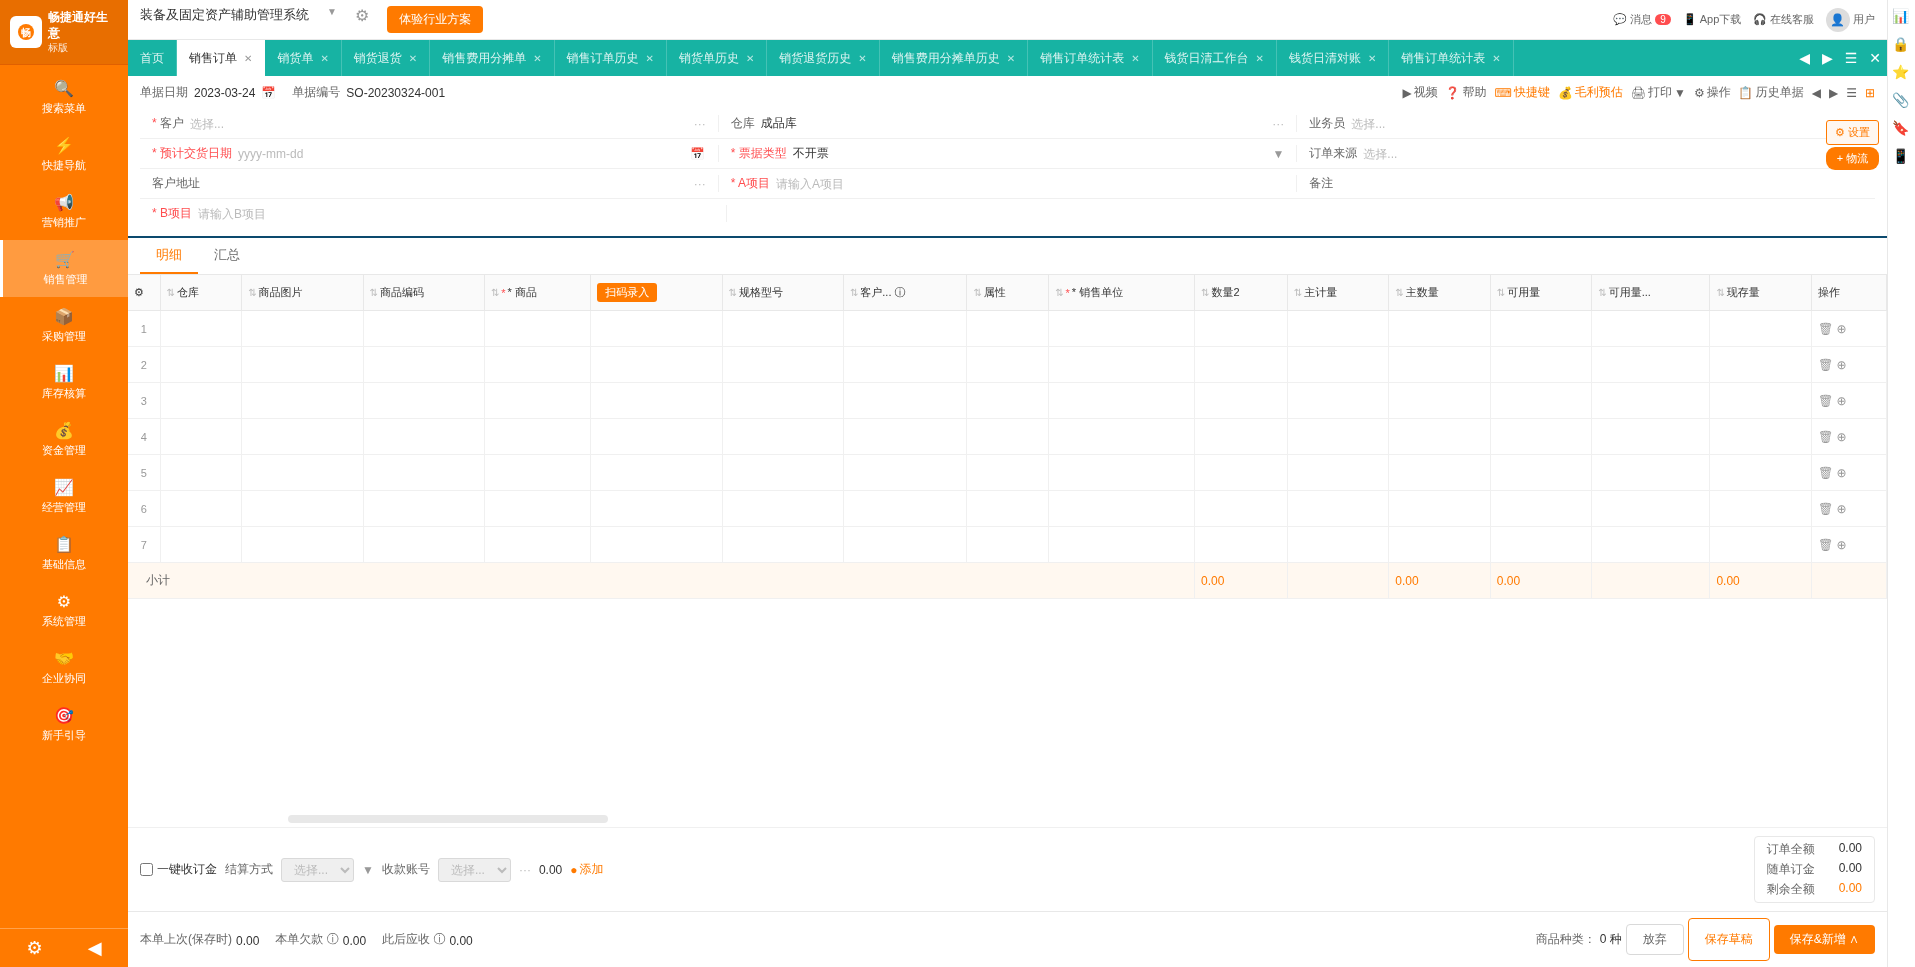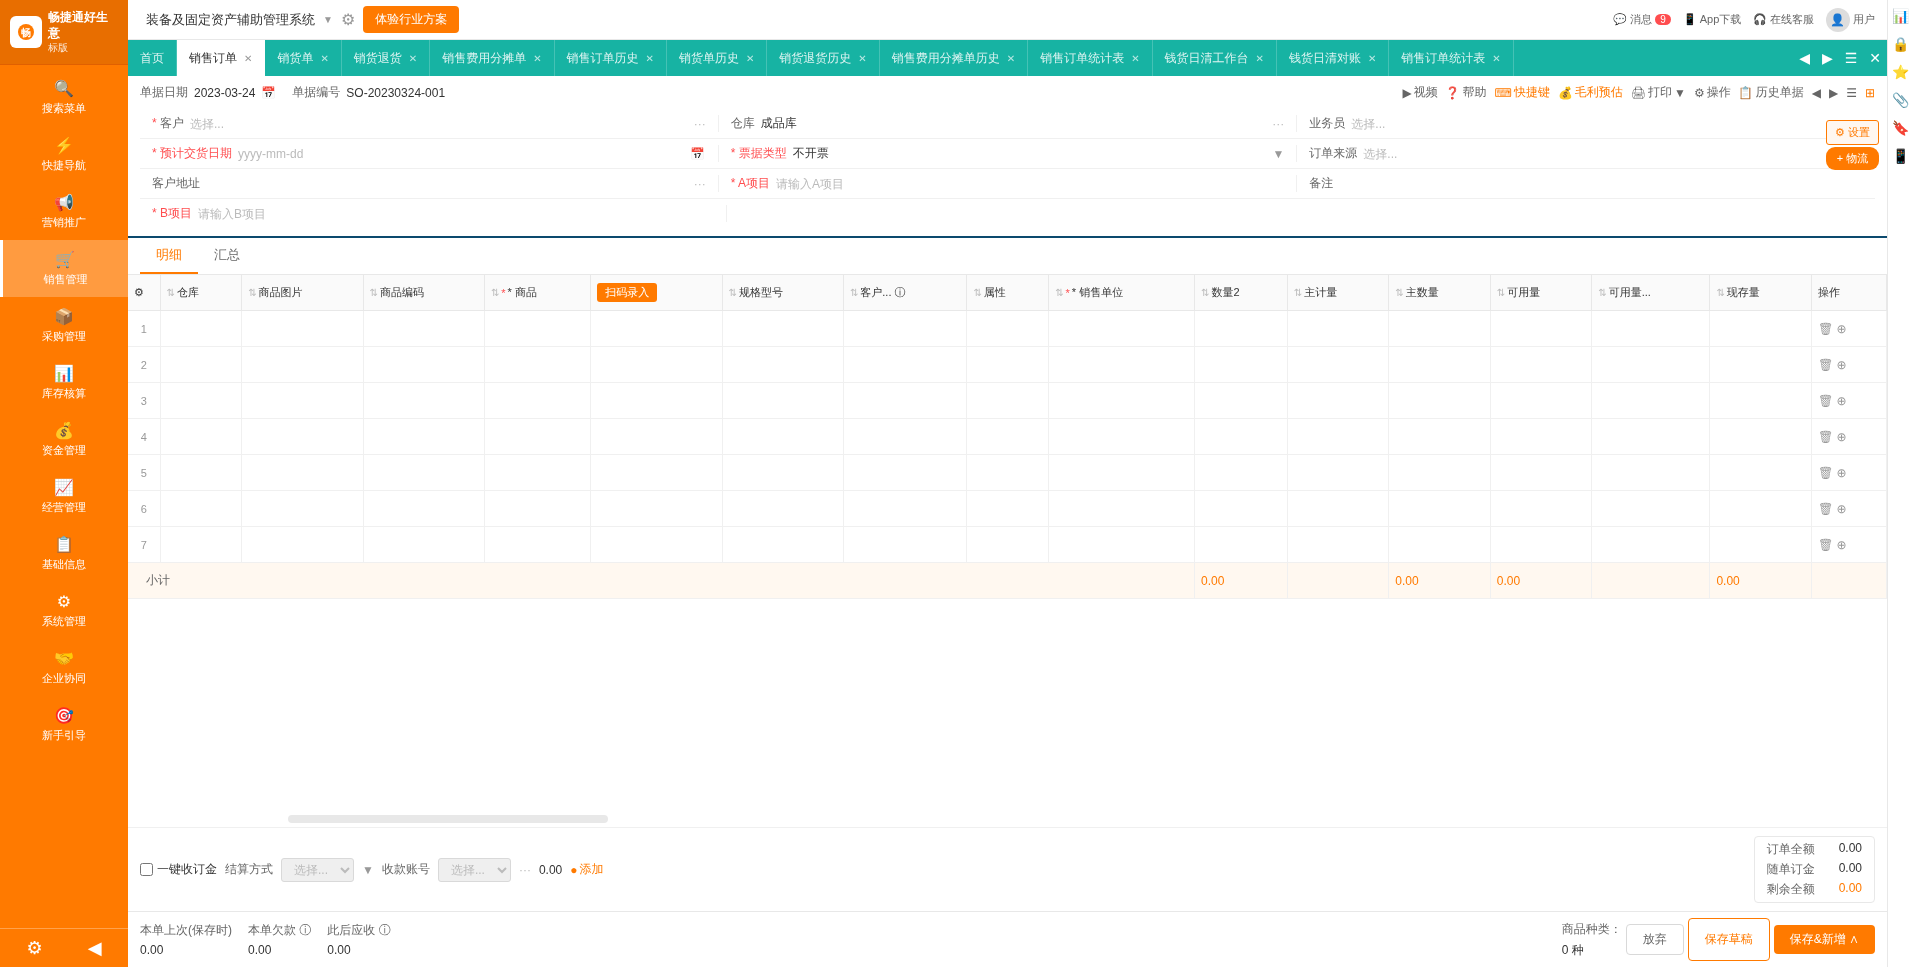--- a/index.html
+++ b/index.html
@@ -23,21 +23,21 @@
     .sidebar-item-label { text-align: center; white-space: nowrap; }
 
     .sidebar-bottom { width: 100%; padding: 8px 4px; border-top: 1px solid rgba(255,255,255,0.3); display: flex; justify-content: space-around; }
     .sidebar-bottom-btn { color: white; font-size: 18px; cursor: pointer; }
 
     
     .main-content { flex: 1; display: flex; flex-direction: column; overflow: hidden; }
 
     
     .top-header { height: 40px; background: white; display: flex; align-items: center; padding: 0 12px; border-bottom: 1px solid #e8e8e8; gap: 8px; justify-content: space-between; }
-    .top-header-left { display: flex; align-items: center; gap: 8px; margin-left: 6px; }
+    .top-header-left { display: flex; align-items: flex-start; gap: 18px; }
     .system-title { font-size: 13px; color: #333; font-weight: 500; }
     .top-header-right { display: flex; align-items: center; gap: 12px; }
     .header-btn { font-size: 11px; color: #666; cursor: pointer; display: flex; align-items: center; gap: 3px; }
     .header-btn .badge { background: #ff4d4f; color: white; border-radius: 10px; padding: 0 4px; font-size: 10px; min-width: 16px; text-align: center; }
     .btn-orange { background: #ff7a00; color: white; border: none; border-radius: 4px; padding: 5px 12px; font-size: 12px; cursor: pointer; }
     .user-avatar { width: 24px; height: 24px; background: #ddd; border-radius: 50%; display: flex; align-items: center; justify-content: center; font-size: 12px; }
 
     
     .tab-bar { height: 36px; background: #17b3a3; display: flex; align-items: center; overflow: hidden; flex-shrink: 0; }
     .tab-item { height: 100%; padding: 0 12px; display: flex; align-items: center; cursor: pointer; white-space: nowrap; font-size: 12px; color: rgba(255,255,255,0.85); border-right: 1px solid rgba(255,255,255,0.2); gap: 4px; flex-shrink: 0; }
@@ -82,21 +82,21 @@
     .data-table td { padding: 6px; border-bottom: 1px solid #f0f0f0; border-right: 1px solid #f0f0f0; height: 36px; }
     .row-num { color: #999; text-align: center; font-size: 11px; }
     .scan-btn { background: #ff7a00; color: white; border: none; border-radius: 3px; padding: 2px 8px; font-size: 11px; cursor: pointer; white-space: nowrap; }
     .th-gear { width: 32px; text-align: center; }
     .col-sortable { display: flex; align-items: center; gap: 2px; }
     .sort-icon { color: #bbb; font-size: 10px; }
 
     
     .summary-row td { background: #fff8f0; font-weight: 500; color: #ff7a00; }
     .summary-label { padding-left: 12px; color: #666; font-size: 12px; }
-    .bottom-info { display: flex; align-items: flex-start; gap: 4px; font-size: 12px; color: #666; flex-direction: column; }
+    .bottom-info { display: flex; align-items: flex-end; gap: 4px; font-size: 12px; color: #666; }
     .bottom-info .val { color: #333; font-weight: 500; }
 
     
     .footer-bar { background: white; border-top: 1px solid #e8e8e8; padding: 6px 12px; display: flex; align-items: center; justify-content: space-between; flex-shrink: 0; }
     .footer-left { display: flex; align-items: center; gap: 16px; font-size: 12px; color: #666; }
     .footer-right { display: flex; align-items: center; gap: 4px; }
     .btn-discard { border: 1px solid #d9d9d9; background: white; color: #666; border-radius: 4px; padding: 6px 16px; font-size: 12px; cursor: pointer; }
     .btn-save-draft { border: 1px solid #ff7a00; background: white; color: #ff7a00; border-radius: 4px; padding: 12px 16px; font-size: 12px; cursor: pointer; }
     .btn-save-new { background: #ff7a00; color: white; border: none; border-radius: 4px; padding: 6px 16px; font-size: 12px; cursor: pointer; }
 

